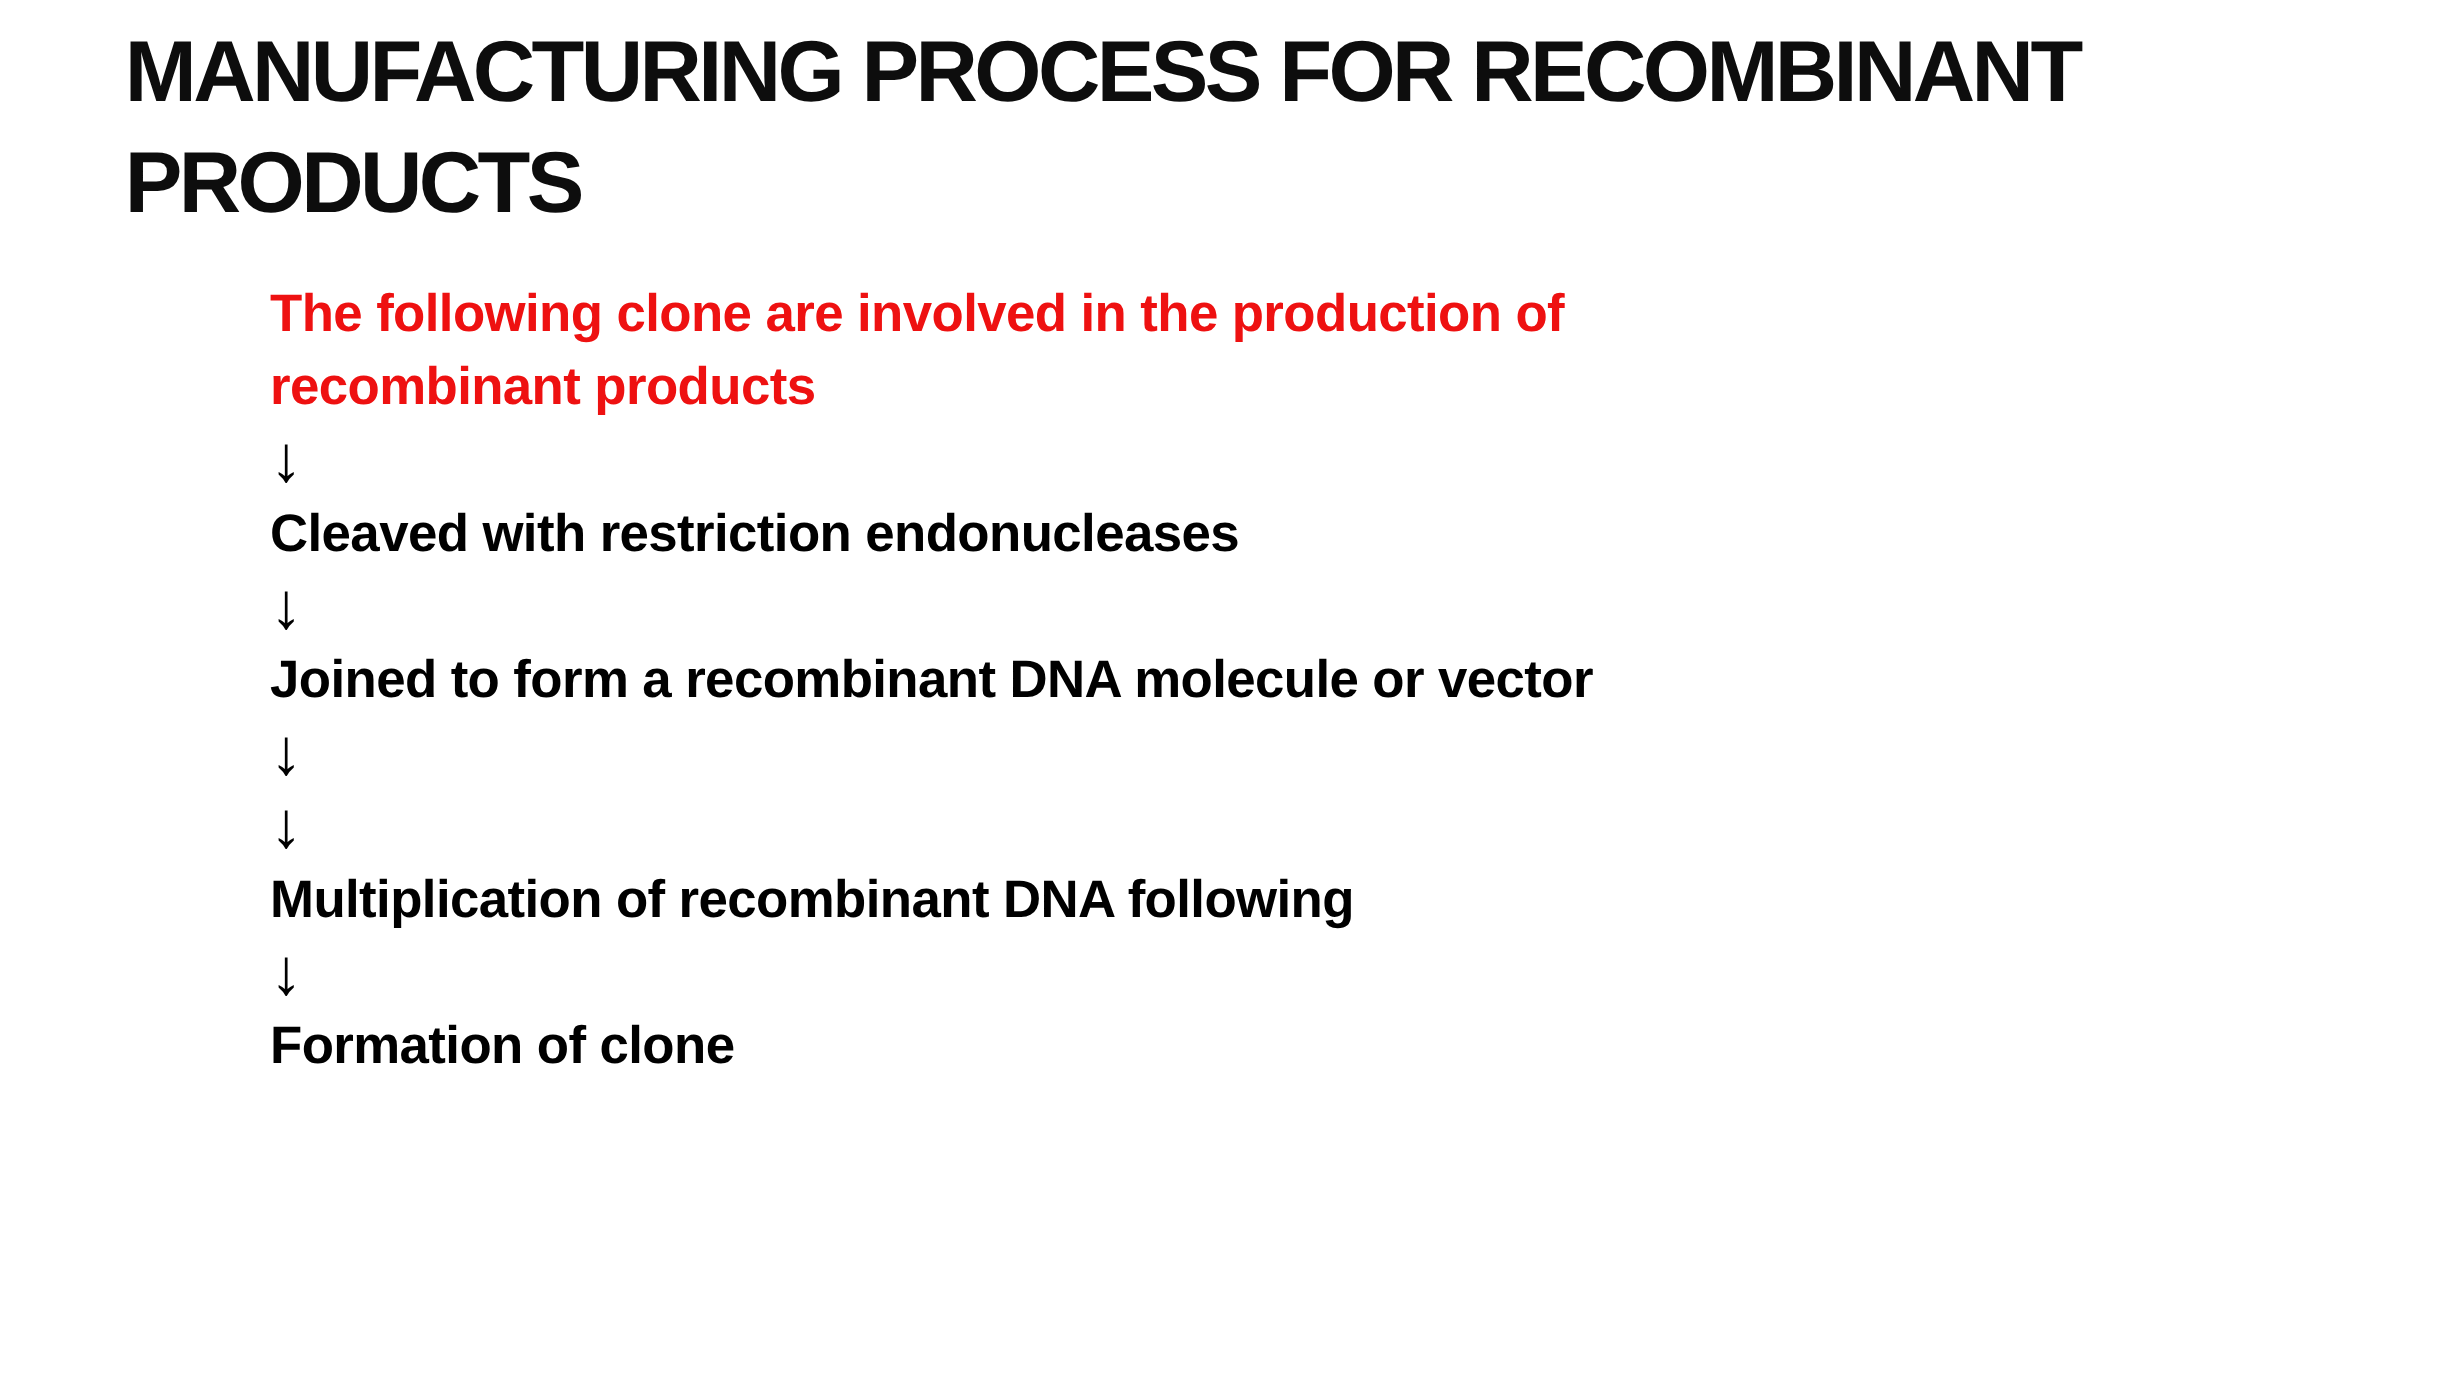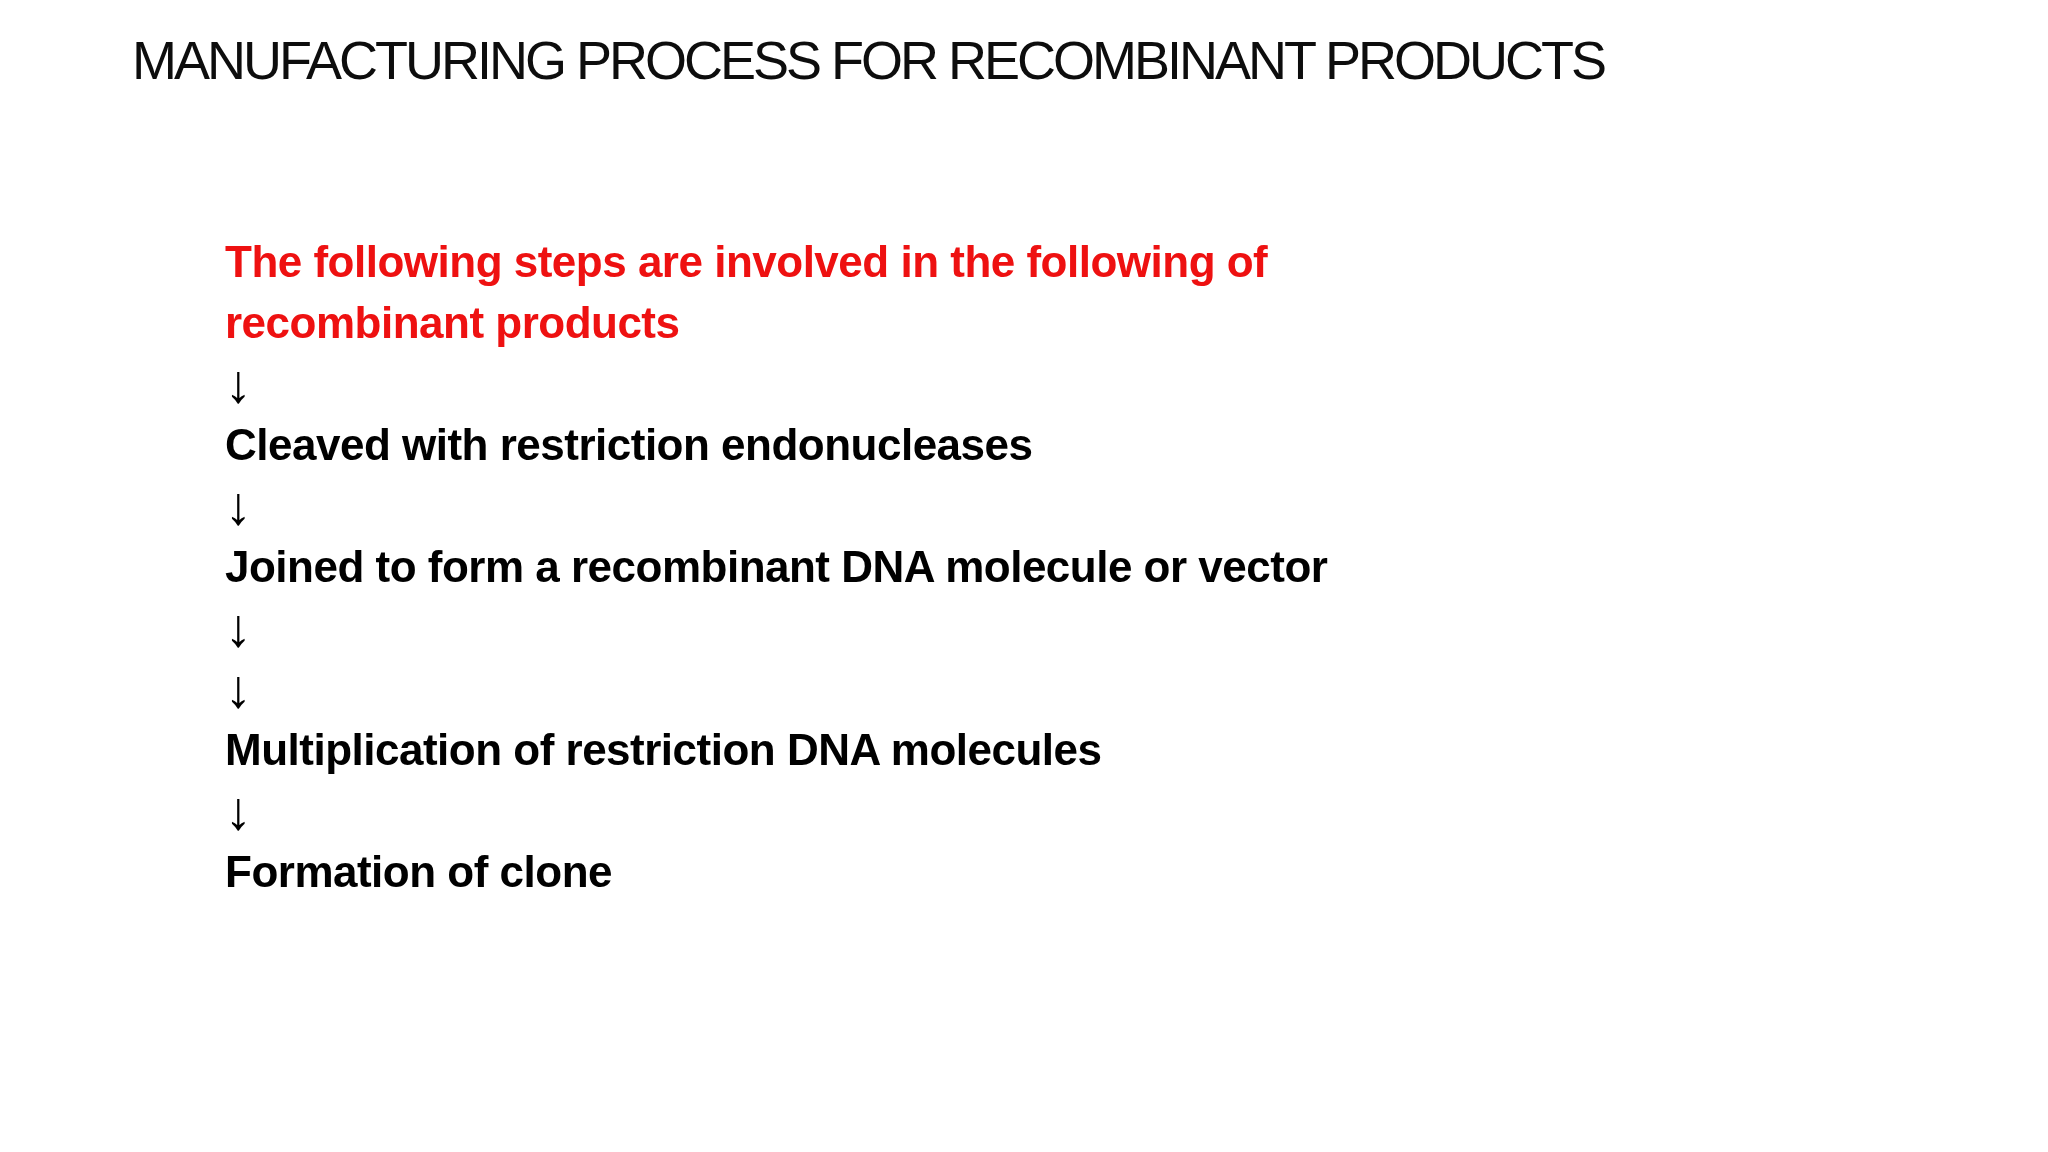--- a/index.html
+++ b/index.html
@@ -11,27 +11,27 @@
     position: relative;
     width: 2048px;
     height: 1152px;
     background: var(--background, #ffffff);
     overflow: hidden;
     font-family: "Liberation Sans", "DejaVu Sans", sans-serif;
     color: var(--text, #000000);
   }
   .title {
     position: absolute;
-    left: 132px;
+    left: 104px;
     top: 14px;
     margin: 0;
     width: 1840px;
-    font-size: 54px;
+    font-size: 72px;
     line-height: 93px;
-    font-weight: 400;
+    font-weight: 700;
     letter-spacing: -3px;
     color: #0d0d0d;
   }
   .flow {
     position: absolute;
     left: 225px;
     top: 231px;
     width: 1560px;
     font-size: 44px;
     font-weight: 700;
@@ -55,35 +55,35 @@
   .step-multiplication { margin-left: 91px; }
   .step-formation { margin-left: 307px; }
 </style>
 </head>
 <body>
 
 <div class="slide">
   <h1 class="title">MANUFACTURING PROCESS FOR RECOMBINANT PRODUCTS</h1>
 
   <div class="flow">
-    <p class="intro">The following steps are involved in the following of recombinant products</p>
+    <p class="intro">The following clone are involved in the production of recombinant products</p>
 
 
     <div class="arrow-row">↓</div>
 
     <p class="step step-cleaved">Cleaved with restriction endonucleases</p>
 
     <div class="arrow-row">↓</div>
 
     <p class="step step-joined">Joined to form a recombinant DNA molecule or vector</p>
 
     <div class="arrow-row">↓</div>
 
 
     <div class="arrow-row">↓</div>
 
-    <p class="step step-multiplication">Multiplication of restriction DNA molecules</p>
+    <p class="step step-multiplication">Multiplication of recombinant DNA following</p>
 
     <div class="arrow-row">↓</div>
 
     <p class="step step-formation">Formation of clone</p>
   </div>
 </div>
 
 </body></html>

